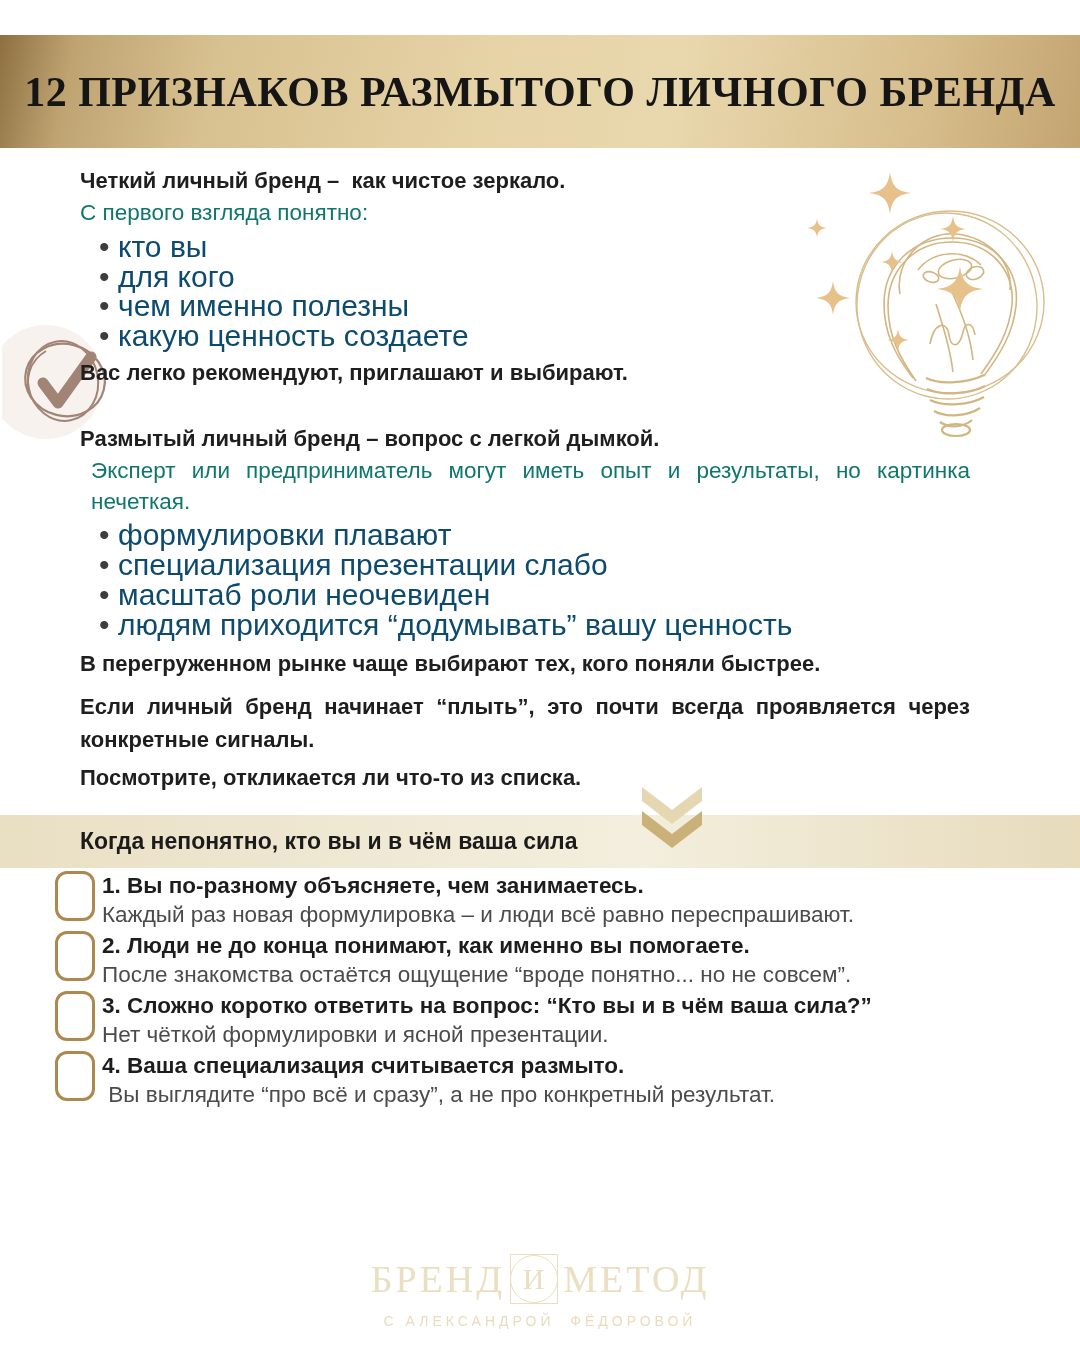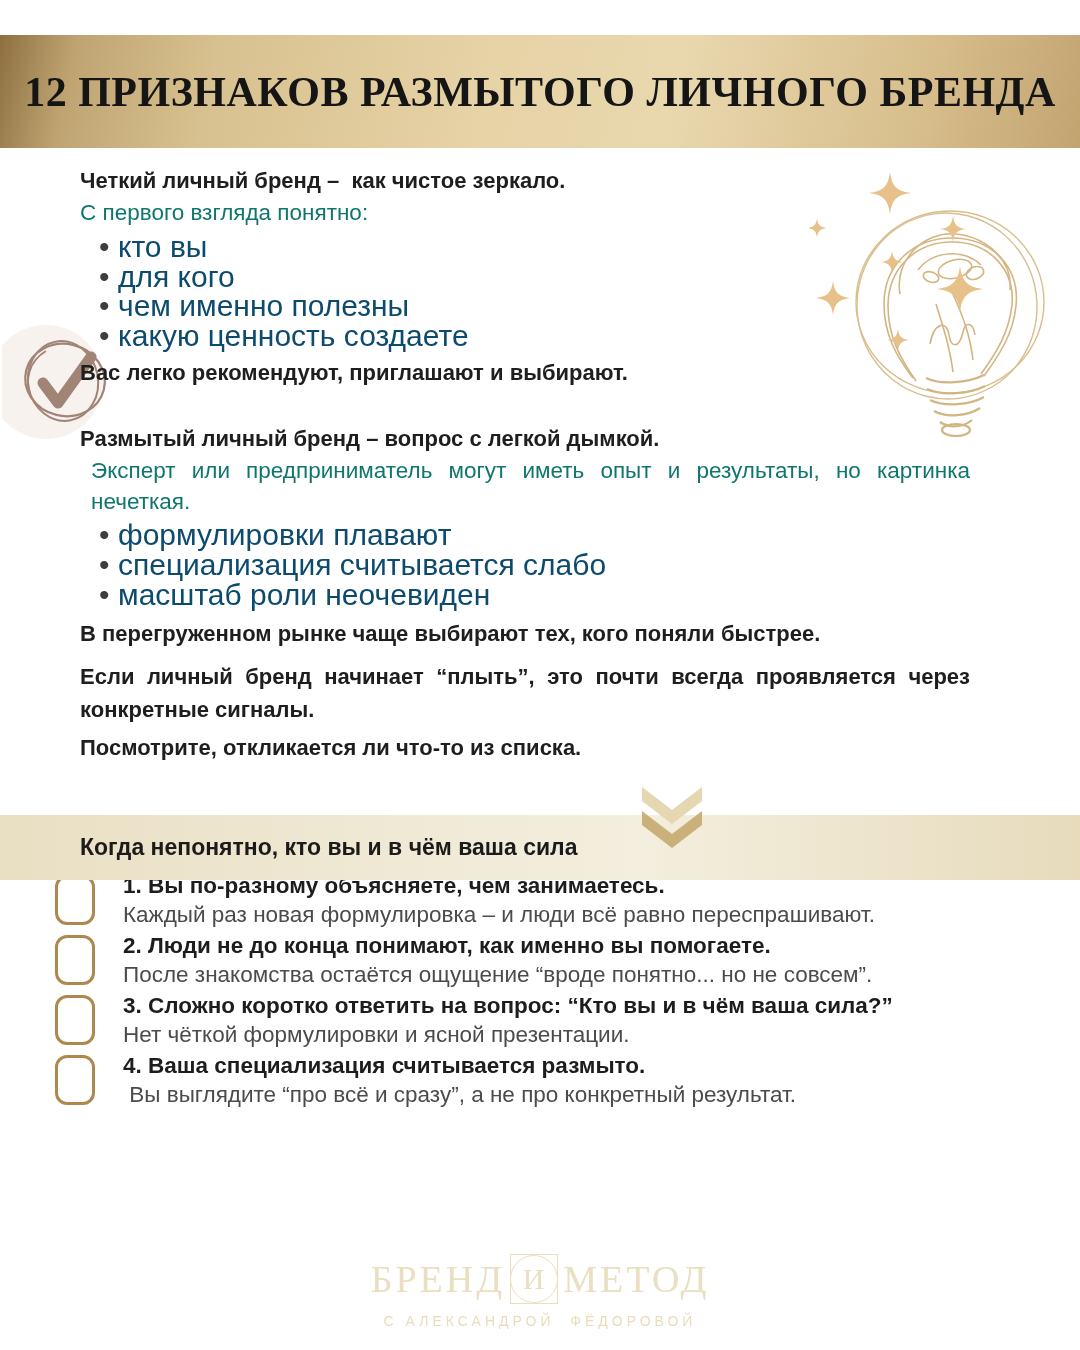--- a/index.html
+++ b/index.html
@@ -35,29 +35,29 @@
   #emph2{margin-top:12px;line-height:33px;text-align:justify;}
   #emph3{margin-top:8px;}
 
   
   .check-badge{position:absolute;left:2px;top:320px;width:120px;height:120px;}
   .bulb-illustration{position:absolute;left:800px;top:172px;width:280px;height:275px;}
   .chevron-down{position:absolute;left:637px;top:787px;width:70px;height:62px;z-index:3;}
 
   
   .band{
-    position:absolute;left:0;top:815px;width:1080px;height:65px;z-index:1;
+    position:absolute;left:0;top:815px;width:1080px;height:53px;z-index:1;
     background:linear-gradient(90deg,#e9dfc3 0%,#f1ebd9 45%,#f3eedd 60%,#e7dbbc 100%);
     display:flex;align-items:center;
   }
   .band .band-title{font-size:23px;font-weight:700;color:#1b1b1b;margin-left:80px;}
 
   
   .checklist{position:absolute;left:55px;top:871px;width:940px;}
-  .check-row{display:flex;align-items:center;gap:28px;margin-bottom:2px;min-height:58px;}
+  .check-row{display:flex;gap:7px;margin-bottom:2px;min-height:58px;}
   .checkbox{width:34px;height:44px;border:3.5px solid #ad8950;border-radius:12px;flex:0 0 auto;background:#ffffff;}
   .check-text{flex:1;}
   .check-title{font-size:22.5px;font-weight:700;color:#1d1d1d;line-height:29px;}
   .check-desc{font-size:22.5px;color:#4b4b4b;line-height:29px;white-space:pre-wrap;}
 
   
   .footer{position:absolute;left:0;top:1254px;width:1080px;text-align:center;}
   .logo-row{display:flex;align-items:center;justify-content:center;
     font-family:"Liberation Serif","DejaVu Serif",serif;color:#ebdfc1;
     font-size:38px;letter-spacing:3px;font-weight:400;}
@@ -130,22 +130,23 @@
       <li>для кого</li>
       <li>чем именно полезны</li>
       <li>какую ценность создаете</li>
     </ul>
     <p class="h-bold" id="conclusion">Вас легко рекомендуют, приглашают и выбирают.</p>
 
     <p class="h-bold" id="blurred-h">Размытый личный бренд – вопрос с легкой дымкой.</p>
     <p class="p-gray" id="blurred-p">Эксперт или предприниматель могут иметь опыт и результаты, но картинка нечеткая.</p>
     <ul id="bullets-blurred">
       <li>формулировки плавают</li>
-      <li>специализация считывается слабо</li>
+      <li>специализация презентации слабо</li>
       <li>масштаб роли неочевиден</li>
+      <li>людям приходится “додумывать” вашу ценность</li>
     </ul>
 
     <p class="h-bold" id="emph1">В перегруженном рынке чаще выбирают тех, кого поняли быстрее.</p>
     <p class="h-bold" id="emph2">Если личный бренд начинает “плыть”, это почти всегда проявляется через конкретные сигналы.</p>
     <p class="h-bold" id="emph3">Посмотрите, откликается ли что-то из списка.</p>
   </main>
 
   <svg class="chevron-down" viewBox="0 0 70 62" aria-hidden="true">
     <polygon points="5,0 35,23 65,0 65,14 35,37 5,14" fill="#e5d7b1"></polygon>
     <polygon points="5,24 35,47 65,24 65,38 35,61 5,38" fill="#cab179"></polygon>

